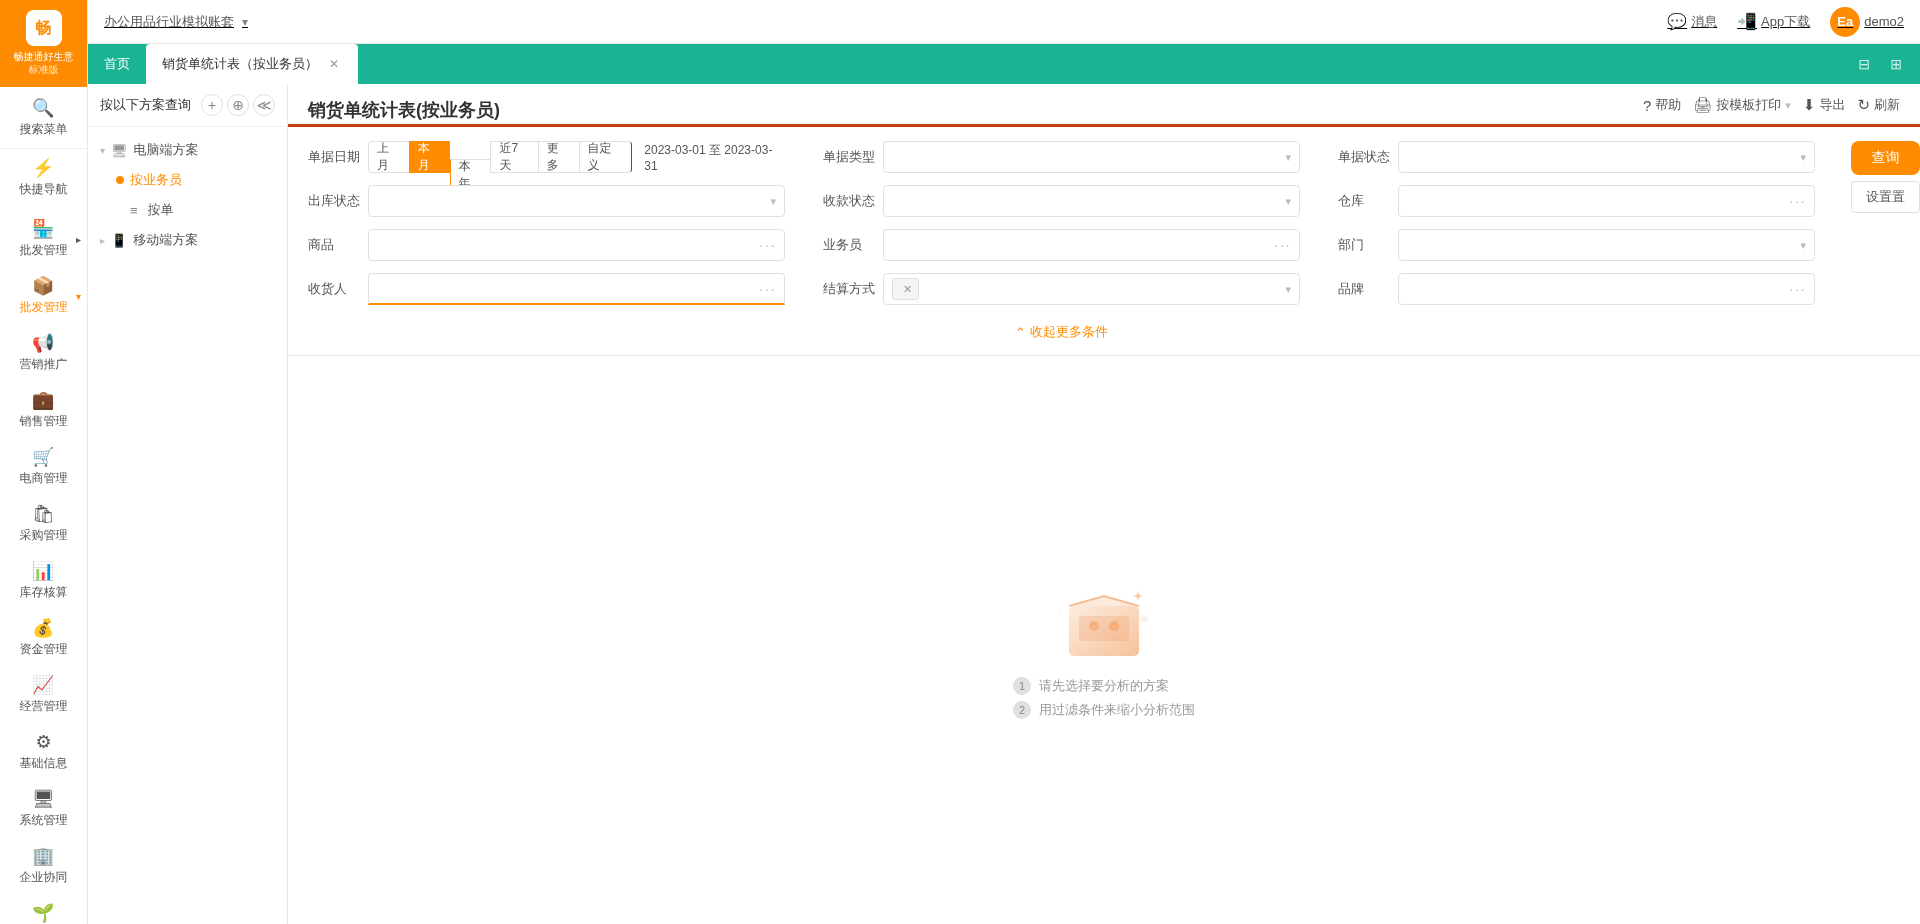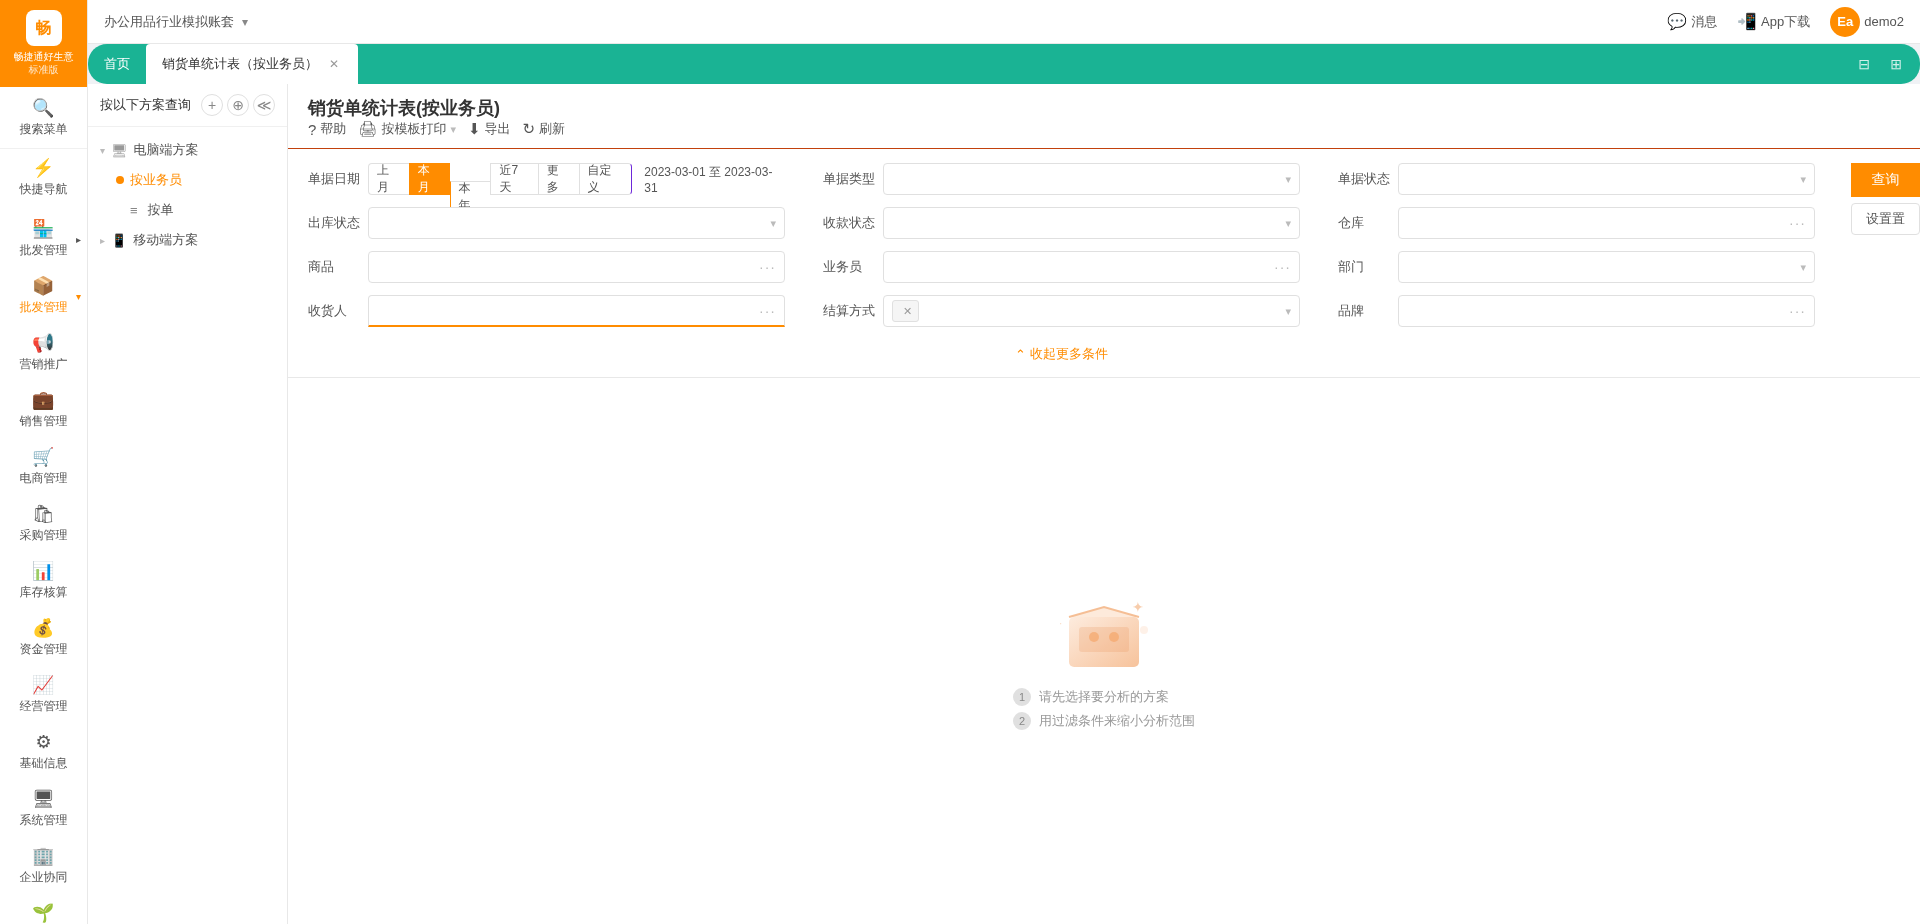--- a/index.html
+++ b/index.html
@@ -80,20 +80,21 @@
     
     #topbar {
       height: 44px;
       background: #fff;
       display: flex;
       align-items: center;
       padding: 0 16px;
       border-bottom: 1px solid #e8e8e8;
       justify-content: space-between;
       flex-shrink: 0;
+      text-decoration: underline;
     }
     .topbar-left {
       display: flex; align-items: center; gap: 8px;
     }
     .topbar-breadcrumb {
       font-size: 13px; color: #555;
     }
     .topbar-dropdown { font-size: 12px; color: #888; cursor: pointer; }
     .topbar-right {
       display: flex; align-items: center; gap: 20px;
@@ -111,21 +112,20 @@
     }
 
     
     #tabbar {
       height: 40px;
       background: #1ab394;
       display: flex;
       align-items: center;
       flex-shrink: 0;
       padding: 0 0 0 0;
-      border-radius: 19px;
     }
     .tab-item {
       height: 40px;
       display: flex; align-items: center;
       padding: 0 16px;
       font-size: 13px;
       cursor: pointer;
       color: rgba(255,255,255,0.85);
       gap: 8px;
     }
@@ -212,26 +212,25 @@
       display: flex;
       flex-direction: column;
       overflow: hidden;
       padding: 0;
     }
 
     
     .page-header {
       background: #fff;
       padding: 12px 20px 0;
-      border-bottom: 1px solid #c2410c;
-      display: flex;
-      align-items: flex-start;
+      border-bottom: 3px solid #c2410c;
+      display: flex;
+      align-items: center;
       justify-content: space-between;
       flex-shrink: 0;
-      flex-direction: column;
     }
     .page-title {
       font-size: 18px; color: #333; font-weight: 600;
     }
     .page-header-actions {
       display: flex; align-items: center; gap: 12px;
       padding-bottom: 10px;
     }
     .page-action-btn {
       display: flex; align-items: center; gap: 4px;
@@ -351,21 +350,21 @@
       background: #e0e0e0;
       display: flex; align-items: center; justify-content: center;
       font-size: 11px; color: #888; flex-shrink: 0;
     }
 
     
     .query-btn {
       background: #ff8c00;
       color: #fff;
       border: none;
-      border-radius: 0;
+      border-radius: 8px;
       padding: 6px 20px;
       font-size: 14px;
       cursor: pointer;
       height: 34px;
     }
     .settings-btn {
       background: #fff;
       color: #555;
       border: 1px solid #e0e0e0;
       border-radius: 4px;

